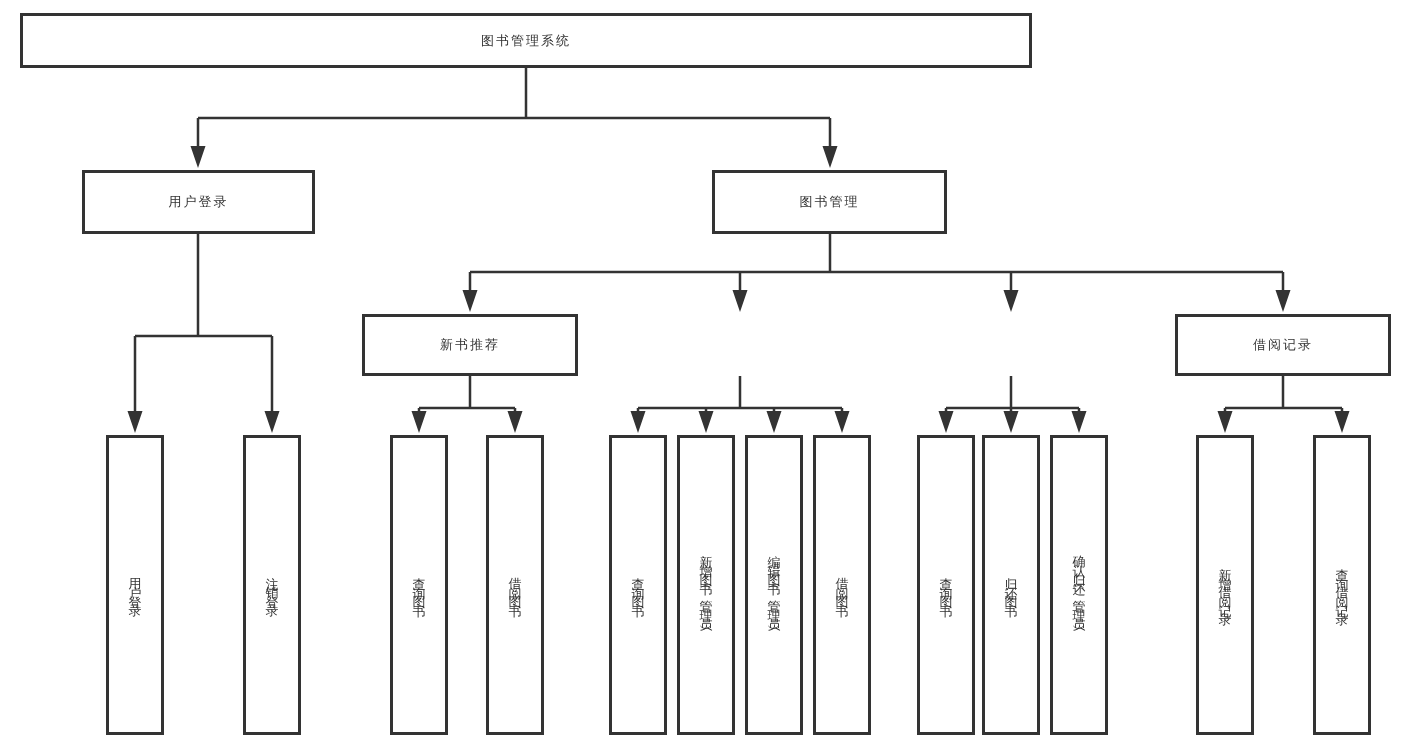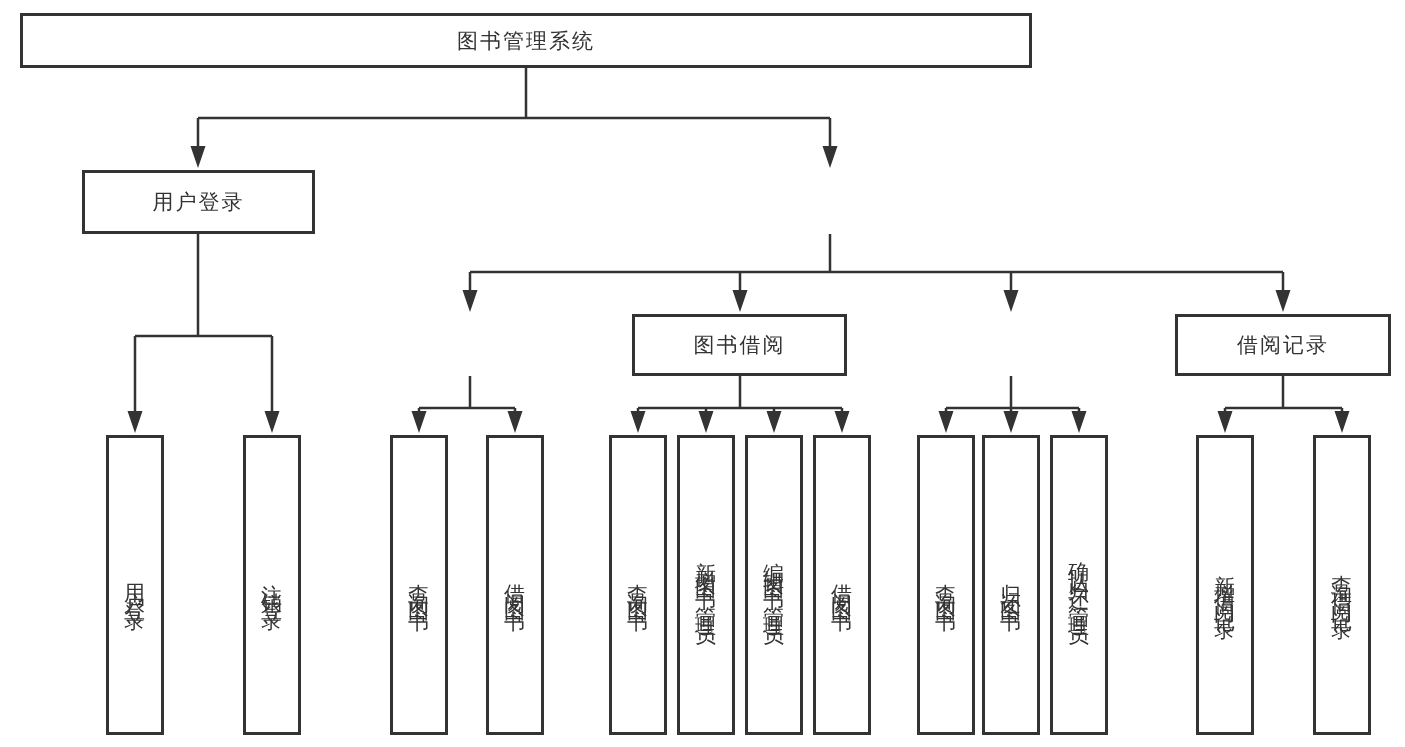--- a/index.html
+++ b/index.html
@@ -19,21 +19,21 @@
     pointer-events: none;
   }
   .box {
     position: absolute;
     box-sizing: border-box;
     border: 3px solid #333333;
     background: #ffffff;
     display: flex;
     align-items: center;
     justify-content: center;
-    font-size: 21px;
+    font-size: 13px;
     color: #333333;
   }
   .hbox { letter-spacing: 2px; }
   .leaf {
     writing-mode: vertical-rl;
     text-orientation: mixed;
     letter-spacing: 9px;
     line-height: 1.0;
   }
   .watermark {
@@ -108,23 +108,26 @@
              M1342,433 L1334.5,411 L1349.5,411 Z"></path>
   </svg>
 
   <div class="box hbox" style="left:20px; top:13px; width:1012px; height:55px;">
     <span>图书管理系统</span>
   </div>
 
   <div class="box hbox" style="left:82px; top:170px; width:233px; height:64px;">
     <span>用户登录</span>
   </div>
+  <div class="box hbox" style="left:712px; top:170px; width:235px; height:64px;">
+    <span>图书管理</span>
+  </div>
 
-  <div class="box hbox" style="left:632px; top:314px; width:215px; height:62px;">
-    <span>图书借阅</span>
+  <div class="box hbox" style="left:362px; top:314px; width:216px; height:62px;">
+    <span>新书推荐</span>
   </div>
   <div class="box hbox" style="left:1175px; top:314px; width:216px; height:62px;justify-content:center;">
     <span>借阅记录</span>
   </div>
 
   <div class="box leaf" style="left:106px; top:435px; width:58px; height:300px;">
     <span>用户登录</span>
   </div>
   <div class="box leaf" style="left:243px; top:435px; width:58px; height:300px;">
     <span>注销登录</span>

